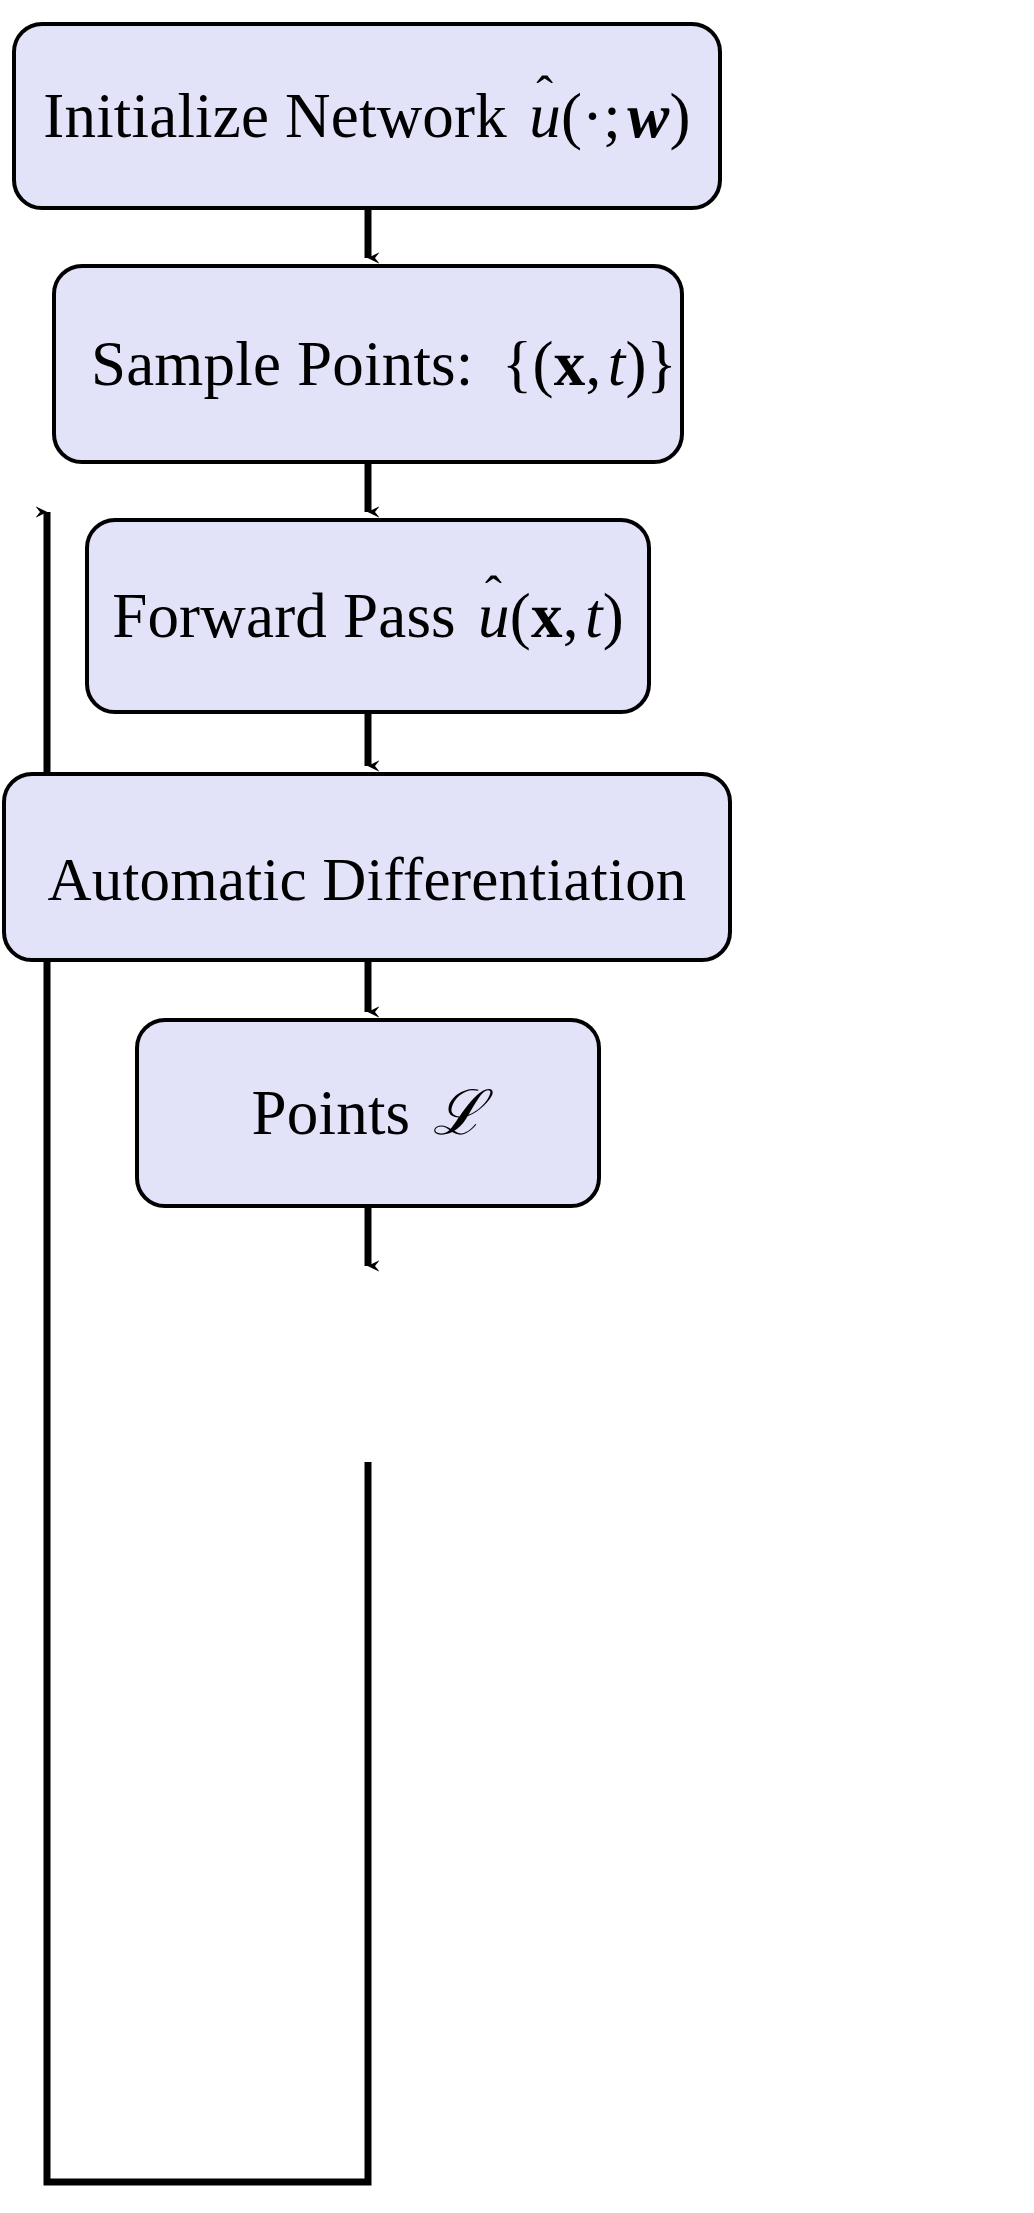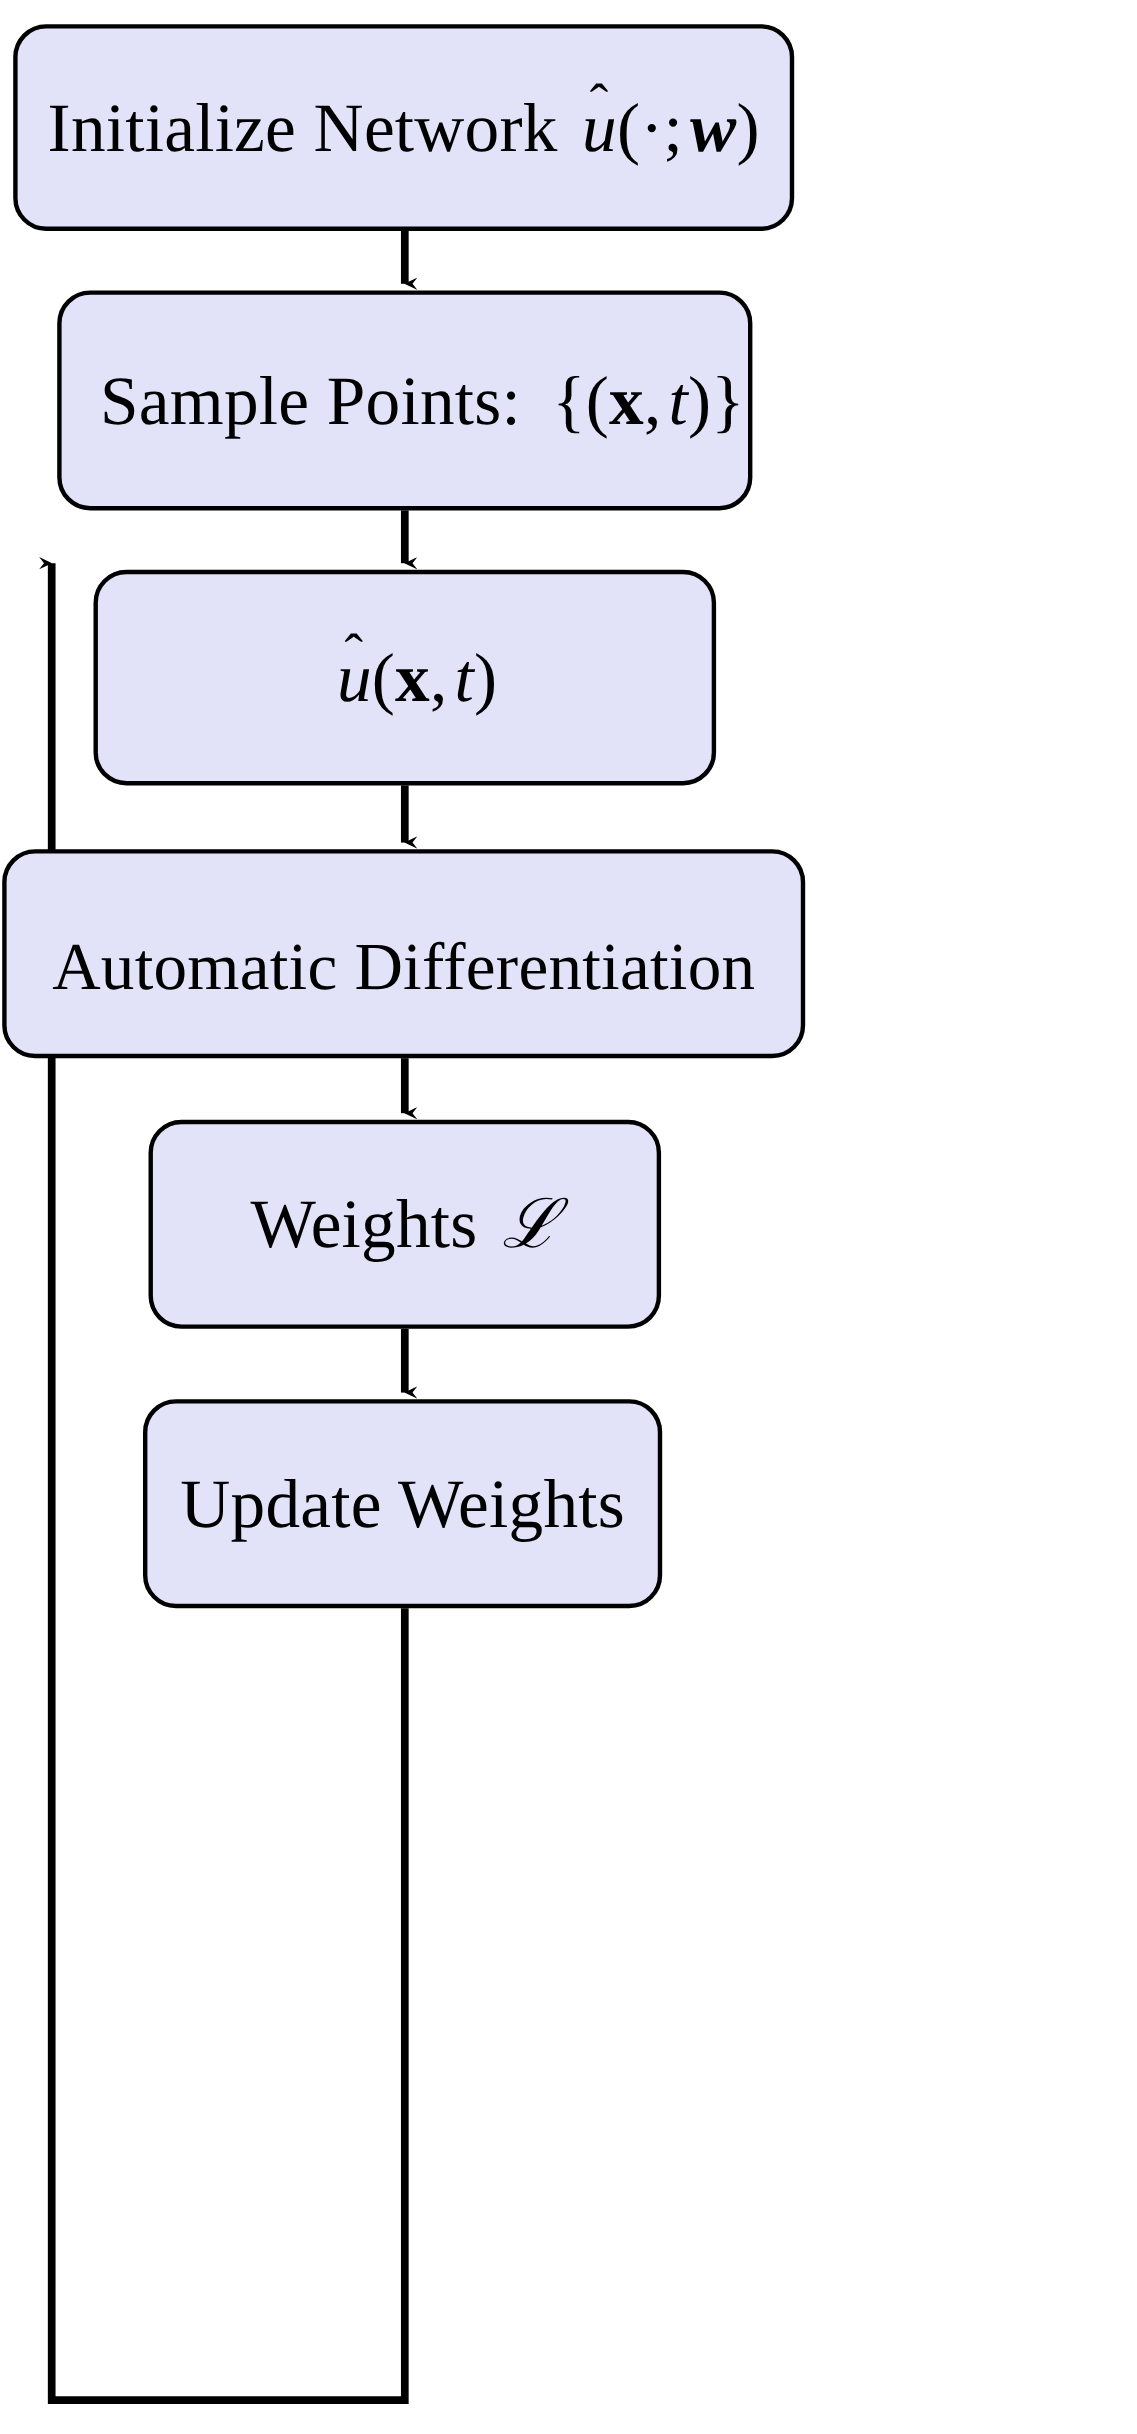--- a/index.html
+++ b/index.html
@@ -126,33 +126,30 @@
 
   <div class="node-box" id="box-sample-points">
     <span class="node-label">
       <span>Sample Points:</span><span class="thin"></span><span class="thin"></span>
       <span class="paren">{</span><span class="paren">(</span><span class="mathbf">x</span><span class="paren">,</span><span class="thin"></span><span class="mathi">t</span><span class="paren">)</span><span class="paren">}</span>
     </span>
   </div>
 
   <div class="node-box" id="box-forward-pass">
     <span class="node-label">
-      <span class="thin"></span>
+      <span>Forward Pass</span><span class="thin"></span>
       <span class="hatwrap"><span class="hat">ˆ</span><span>u</span></span><span class="paren">(</span><span class="mathbf">x</span><span class="paren">,</span><span class="thin"></span><span class="mathi">t</span><span class="paren">)</span>
     </span>
   </div>
 
   <div class="node-box" id="box-autodiff">
     <span class="node-label">Automatic Differentiation</span>
   </div>
 
   <div class="node-box" id="box-compute-loss">
     <span class="node-label">
-      <span>Weights</span><span class="thin"></span>
+      <span>Points</span><span class="thin"></span>
       <span class="script-l">ℒ</span>
     </span>
   </div>
 
-  <div class="node-box" id="box-update-weights">
-    <span class="node-label">Update Weights</span>
-  </div>
 
 </div>
 
 </body></html>

